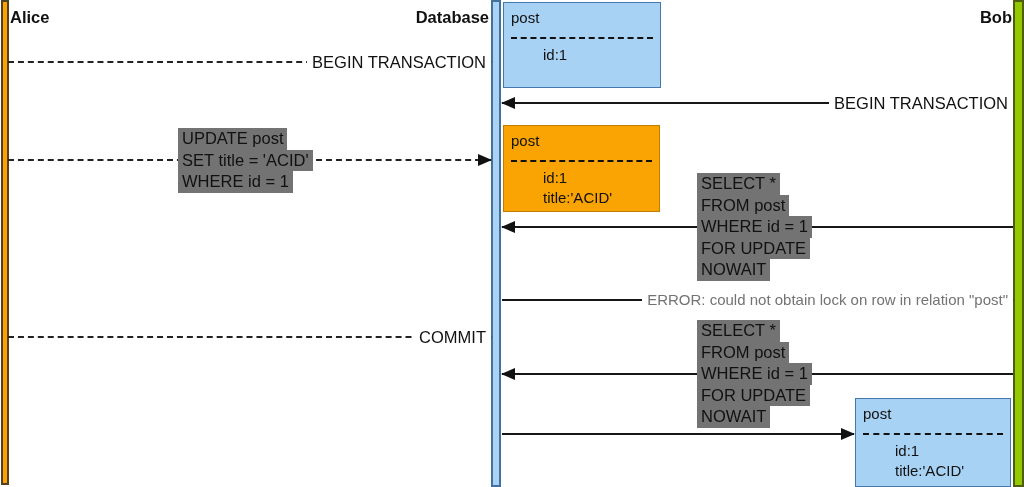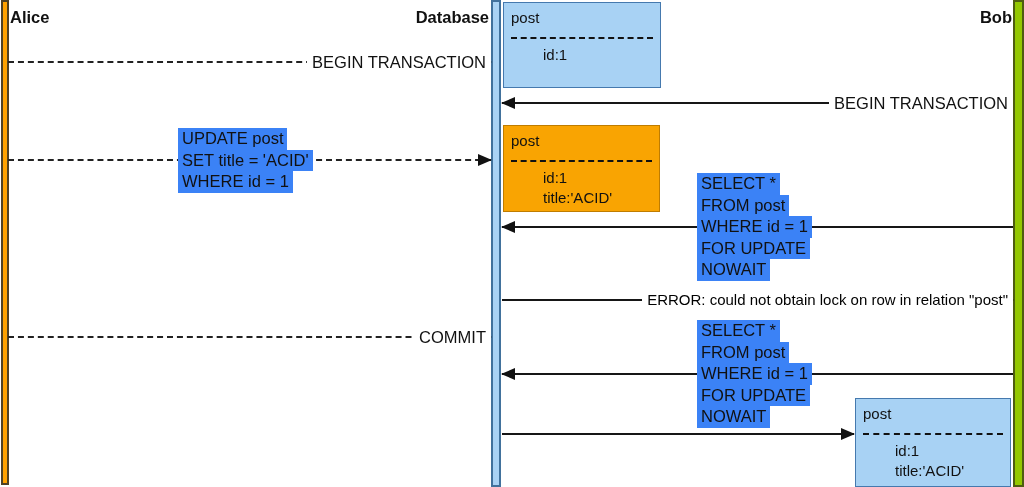--- a/index.html
+++ b/index.html
@@ -29,23 +29,23 @@
   .arrow { position: absolute; height: 0; }
   .shaft { position: absolute; left: 0; right: 0; top: -1px; border-top: 2px solid #161616; }
   .arrow.dashed .shaft { border-top-style: dashed; border-top-color: #222222; }
   .head { position: absolute; width: 0; height: 0; border-style: solid; }
   .head-right { right: -1px; top: -6px; border-width: 6px 0 6px 14px; border-color: transparent transparent transparent #111111; }
   .head-left  { left: -1px;  top: -6px; border-width: 6px 14px 6px 0;  border-color: transparent #111111 transparent transparent; }
 
   
   .label-center { position: absolute; left: 0; right: 0; top: -11px; text-align: right; font-size: 16.5px; line-height: 22px; white-space: nowrap; }
   .label-center span { background: #ffffff; padding: 0 5px; }
-  .label-error { font-size: 15px; color: #000000; }
+  .label-error { font-size: 15px; color: #737373; }
   .multiline { position: absolute; font-size: 16.5px; line-height: 21.5px; white-space: nowrap; }
-  .multiline .mline span { background: #3b82f6; padding: 0 4px; display: inline-block; }
+  .multiline .mline span { background: #737373; padding: 0 4px; display: inline-block; }
 
   
   .note { position: absolute; box-sizing: border-box; font-size: 15px; padding: 4px 7px 0 7px; }
   .note-blue   { background: #A8D2F4; border: 1px solid #4579AE; }
   .note-orange { background: #F9A402; border: 1px solid #BF7C00; }
   .note-title  { line-height: 22px; }
   .note-sep    { border-top: 2px dashed #111111; margin: 8px 0 6px 0; }
   .note-row    { line-height: 20px; margin-left: 32px; }
 </style>
 </head>

